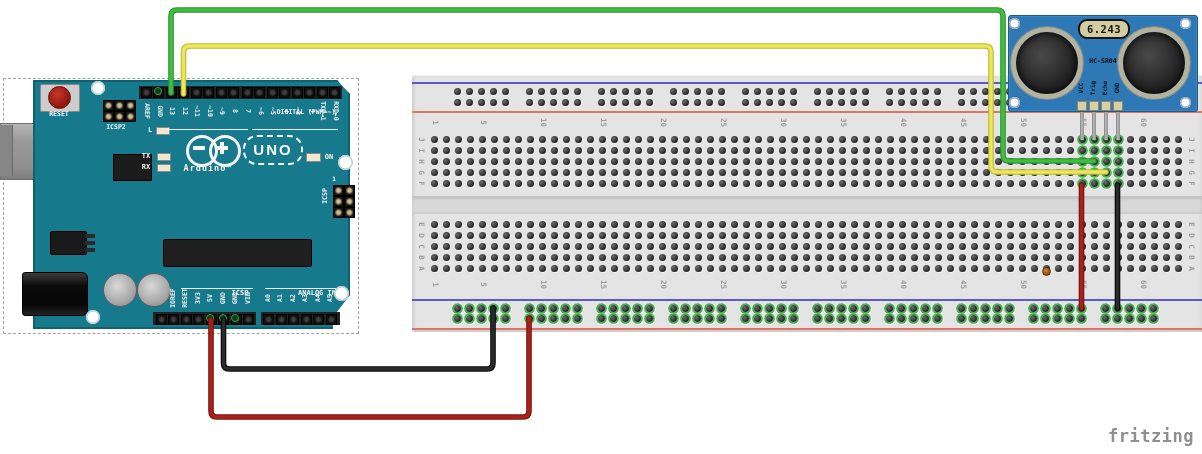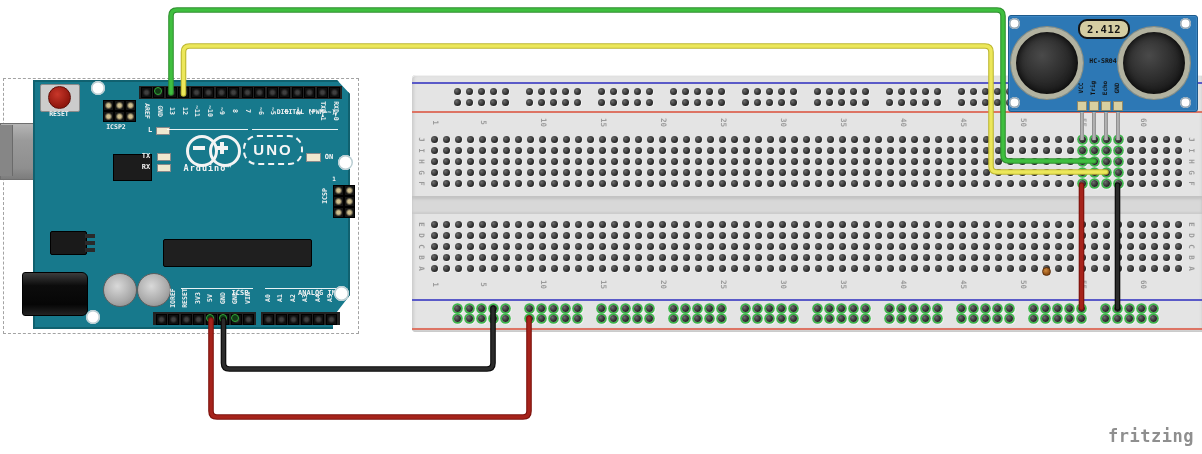--- a/index.html
+++ b/index.html
@@ -1088,21 +1088,21 @@
       <div class="leg" style="left: 1104px; top: 109px; height: 31px;"></div>
       <div class="leg" style="left: 1116px; top: 109px; height: 31px;"></div>
     </div>
 
   <div id="sensor">
     <div id="sensor-board"></div>
     <div class="shole" style="left:1009px;top:18px;"></div>
     <div class="shole" style="left:1180px;top:18px;"></div>
     <div class="shole" style="left:1009px;top:97px;"></div>
     <div class="shole" style="left:1180px;top:97px;"></div>
-    <div id="crystal">2.412</div>
+    <div id="crystal">6.243</div>
     <div class="xducer" style="left:1011px;top:27px;"></div>
     <div class="xducer" style="left:1118px;top:27px;"></div>
     <div class="blab" style="left:1073px;top:57px;font-size:6.5px;">HC-SR04</div>
     <div id="sensor-pins">
         <div class="pad" style="left: 1077px; top: 101px;"></div>
         <div class="blab" style="left: 1052px; top: 82.5px; transform: rotate(-90deg);">VCC</div>
         <div class="pad" style="left: 1089px; top: 101px;"></div>
         <div class="blab" style="left: 1064px; top: 82.5px; transform: rotate(-90deg);">Trig</div>
         <div class="pad" style="left: 1101px; top: 101px;"></div>
         <div class="blab" style="left: 1076px; top: 82.5px; transform: rotate(-90deg);">Echo</div>

